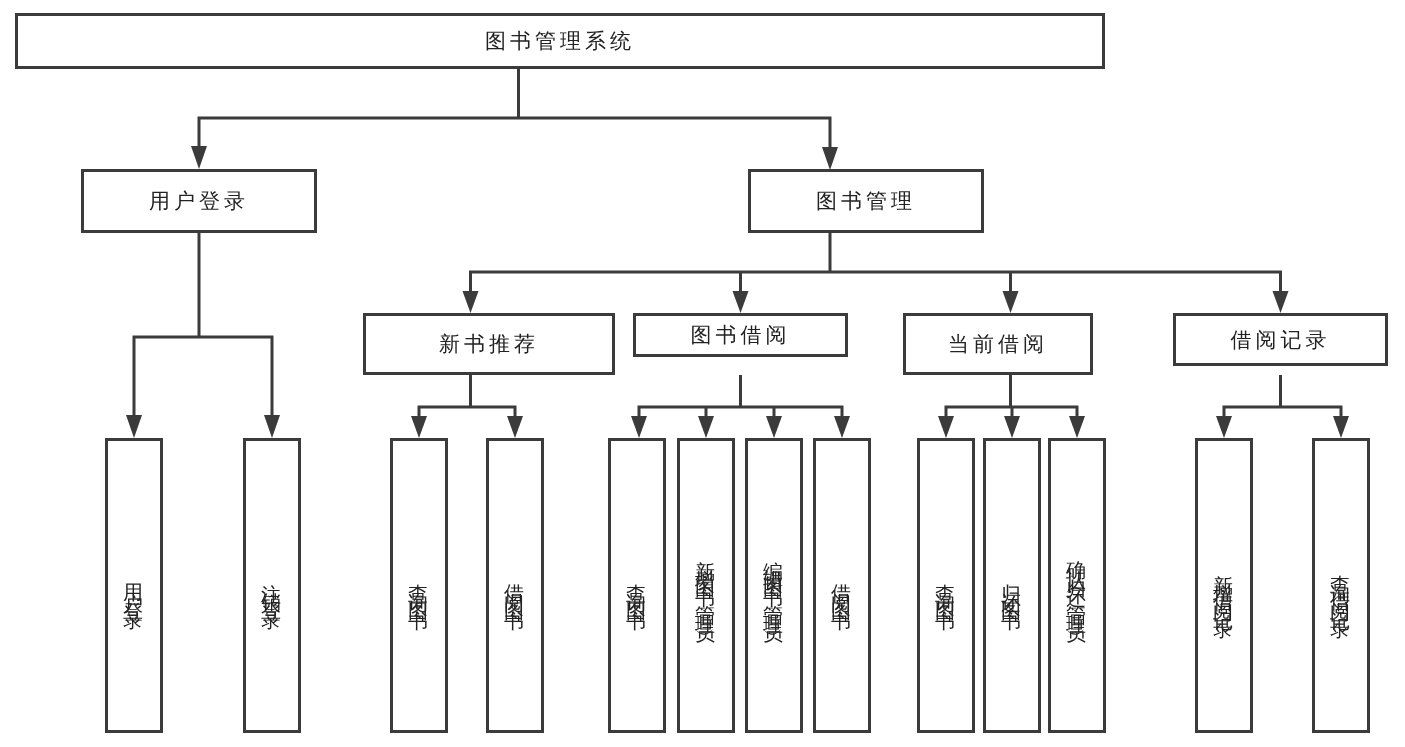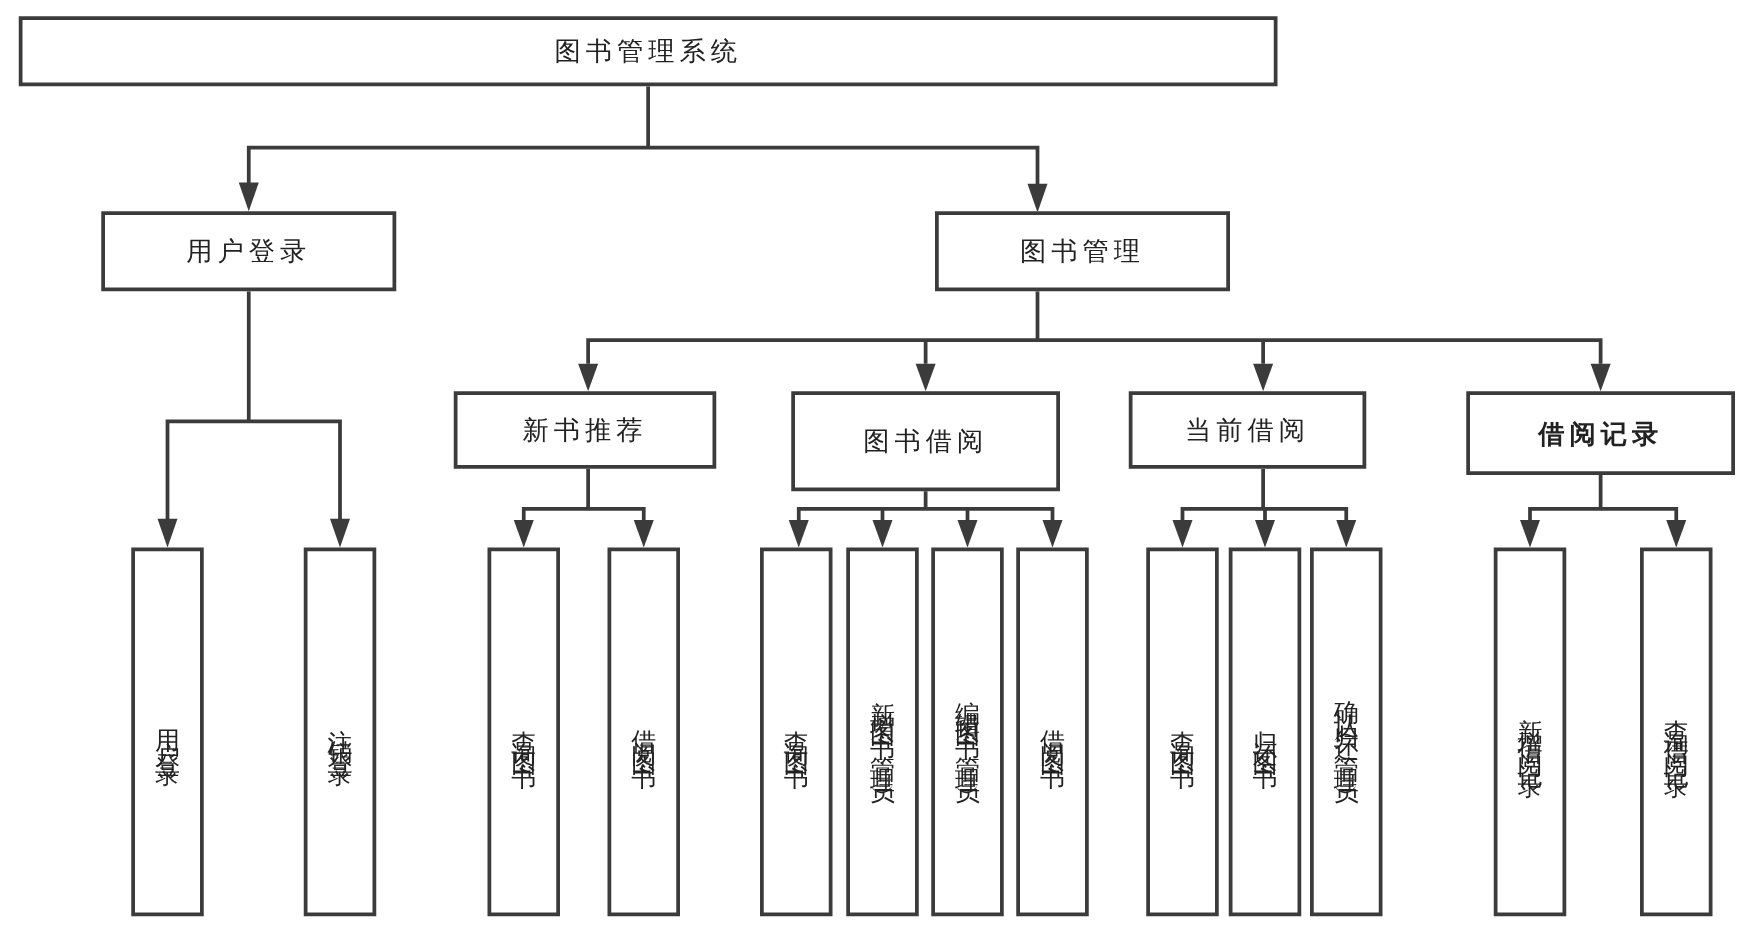--- a/index.html
+++ b/index.html
@@ -90,29 +90,29 @@
       <polygon points="766,416 782,416 774,438"></polygon>
       <polygon points="834,416 850,416 842,438"></polygon>
       <polygon points="938,416 954,416 946,438"></polygon>
       <polygon points="1004,416 1020,416 1012,438"></polygon>
       <polygon points="1069,416 1085,416 1077,438"></polygon>
       <polygon points="1216,416 1232,416 1224,438"></polygon>
       <polygon points="1333,416 1349,416 1341,438"></polygon>
     </g>
   </svg>
 
-  <div class="box h-label" style="left:15px;top:13px;width:1007px;height:56px;">图书管理系统</div>
+  <div class="box h-label" style="left:15px;top:13px;width:1090px;height:56px;">图书管理系统</div>
 
   <div class="box h-label" style="left:81px;top:169px;width:236px;height:64px;">用户登录</div>
   <div class="box h-label" style="left:712px;top:169px;width:236px;height:64px;margin-left:36px;">图书管理</div>
 
-  <div class="box h-label" style="left:363px;top:313px;width:210px;height:62px;">新书推荐</div>
-  <div class="box h-label" style="left:633px;top:313px;width:215px;height:80px;">图书借阅</div>
+  <div class="box h-label" style="left:363px;top:313px;width:252px;height:62px;">新书推荐</div>
+  <div class="box h-label" style="left:633px;top:313px;width:215px;height:44px;">图书借阅</div>
   <div class="box h-label" style="left:903px;top:313px;width:190px;height:62px;">当前借阅</div>
-  <div class="box h-label" style="left:1173px;top:313px;width:215px;height:67px;font-weight:bold;">借阅记录</div>
+  <div class="box h-label" style="left:1173px;top:313px;width:215px;height:53px;">借阅记录</div>
 
   <div class="box v-box" style="left:105px;top:438px;width:58px;height:295px;">用户登录</div>
   <div class="box v-box" style="left:243px;top:438px;width:58px;height:295px;">注销登录</div>
 
   <div class="box v-box" style="left:390px;top:438px;width:58px;height:295px;">查询图书</div>
   <div class="box v-box" style="left:486px;top:438px;width:58px;height:295px;">借阅图书</div>
 
   <div class="box v-box" style="left:608px;top:438px;width:58px;height:295px;">查询图书</div>
   <div class="box v-box" style="left:677px;top:438px;width:58px;height:295px;">新增图书（管理员）</div>
   <div class="box v-box" style="left:745px;top:438px;width:58px;height:295px;">编辑图书（管理员）</div>

